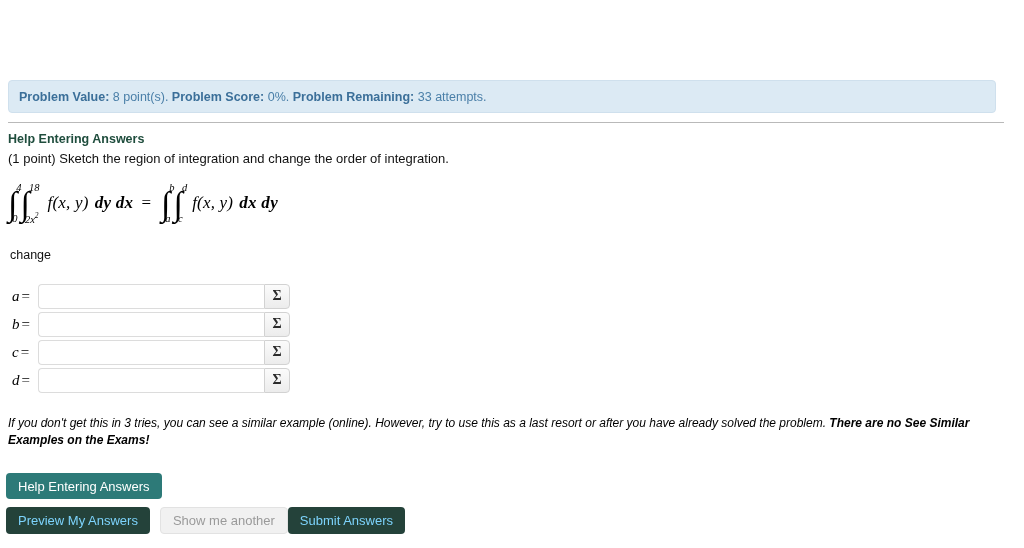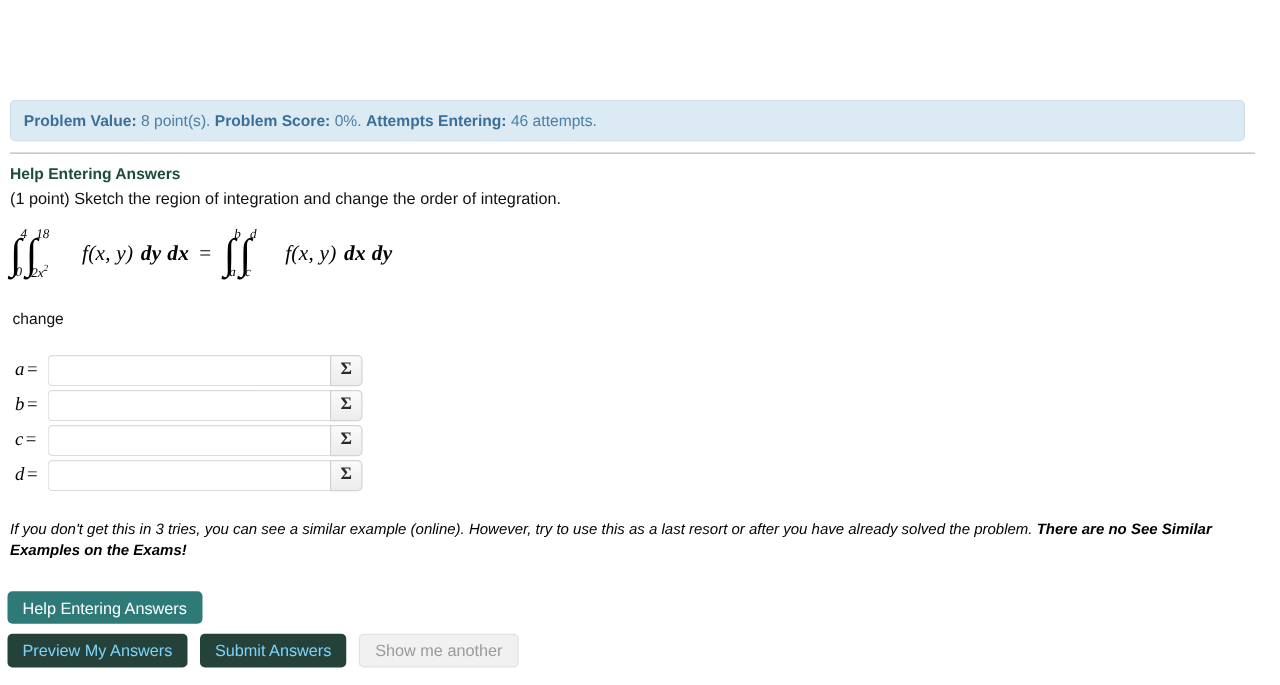--- a/index.html
+++ b/index.html
@@ -131,21 +131,21 @@
     position: relative;
     bottom: -1px;
     left: -2px;
   }
   .lim sup {
     font-size: 7.5px;
     vertical-align: super;
   }
   .fxy {
     font-style: italic;
-    margin-left: 24px;
+    margin-left: 6px;
     margin-right: 2px;
     letter-spacing: 0.2px;
   }
   .diff {
     font-style: italic;
     font-weight: bold;
     margin-left: 4px;
     letter-spacing: 0.3px;
   }
   .eq {
@@ -282,21 +282,21 @@
     cursor: default;
   }
 </style>
 </head>
 <body>
 
 <div class="page">
 
 
   <div class="info-bar">
-    <span class="info-text"><b>Problem Value:</b><span> 8 point(s). </span><b>Problem Score:</b><span> 0%. </span><b>Attempts Entering:</b><span> 46 attempts.</span></span>
+    <span class="info-text"><b>Problem Value:</b><span> 8 point(s). </span><b>Problem Score:</b><span> 0%. </span><b>Problem Remaining:</b><span> 33 attempts.</span></span>
   </div>
 
   <div class="divider"></div>
 
   <a class="help-link">Help Entering Answers</a>
 
   <div class="prompt">(1 point) Sketch the region of integration and change the order of integration.</div>
 
   <div class="math">
     <span class="intg">
@@ -366,17 +366,17 @@
       </span>
     </div>
   </div>
 
   <div class="footnote"><span>If you don't get this in 3 tries, you can see a similar example (online). However, try to use this as a last resort or after you have already solved the problem. </span><b>There are no See Similar Examples on the Exams!</b></div>
 
   <button class="btn btn-help">Help Entering Answers</button>
 
   <div class="btn-row">
     <button class="btn btn-dark">Preview My Answers</button>
+    <button class="btn btn-disabled">Show me another</button>
     <button class="btn btn-dark">Submit Answers</button>
-    <button class="btn btn-disabled">Show me another</button>
   </div>
 
 </div>
 
 </body></html>

